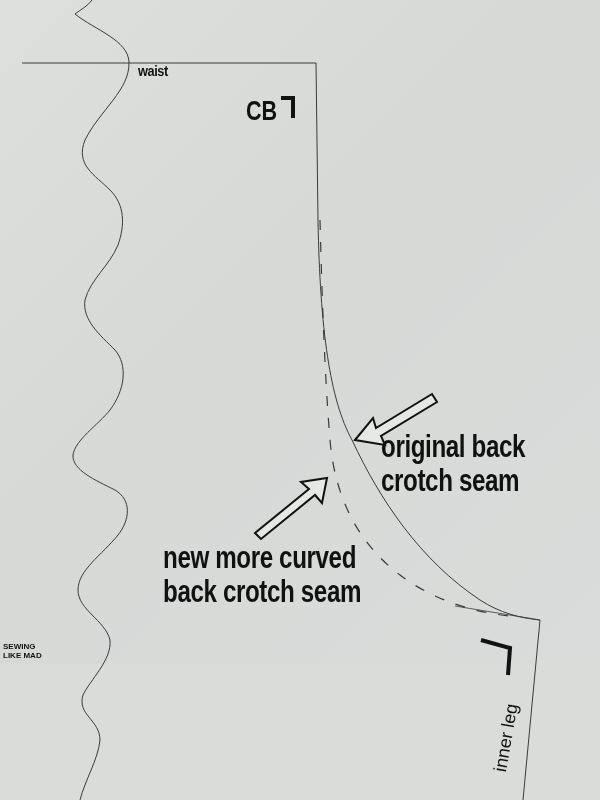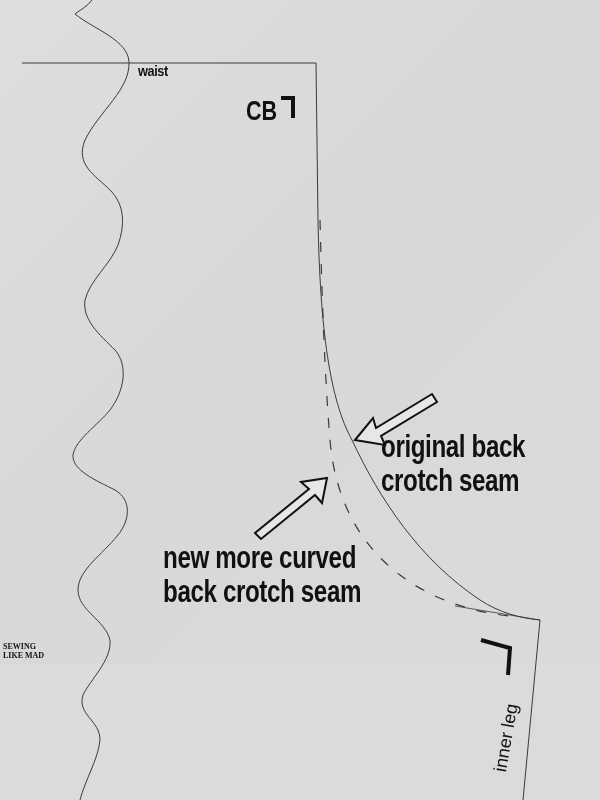--- a/index.html
+++ b/index.html
@@ -23,21 +23,21 @@
     .cb { left: 246px; top: 96px; font-size: 27px; transform: scaleX(0.8); transform-origin: left top; letter-spacing: 0; }
     .orig { left: 381px; top: 430px; font-size: 31px; line-height: 34px; transform: scaleX(0.78); transform-origin: left top; }
     .newc { left: 163px; top: 541px; font-size: 31px; line-height: 34px; transform: scaleX(0.78); transform-origin: left top; }
     .inner-leg {
       left: 490px; top: 770px; font-size: 18px; font-weight: normal;
       transform-origin: left top; transform: rotate(-80deg);
       font-family: "Liberation Sans", sans-serif; letter-spacing: 0;
     }
     .brand {
       position: absolute; left: 3px; bottom: 4px; color: #111;
-      font-family: Liberation Serif, serif; font-weight: bold;
+      font-family: Liberation Sans, sans-serif; font-weight: bold;
       font-size: 8px; line-height: 9px;
     }
   </style>
 </head>
 <body>
 
 <div class="canvas">
 
   <svg class="lines" width="600" height="800" viewBox="0 0 600 800">
 

